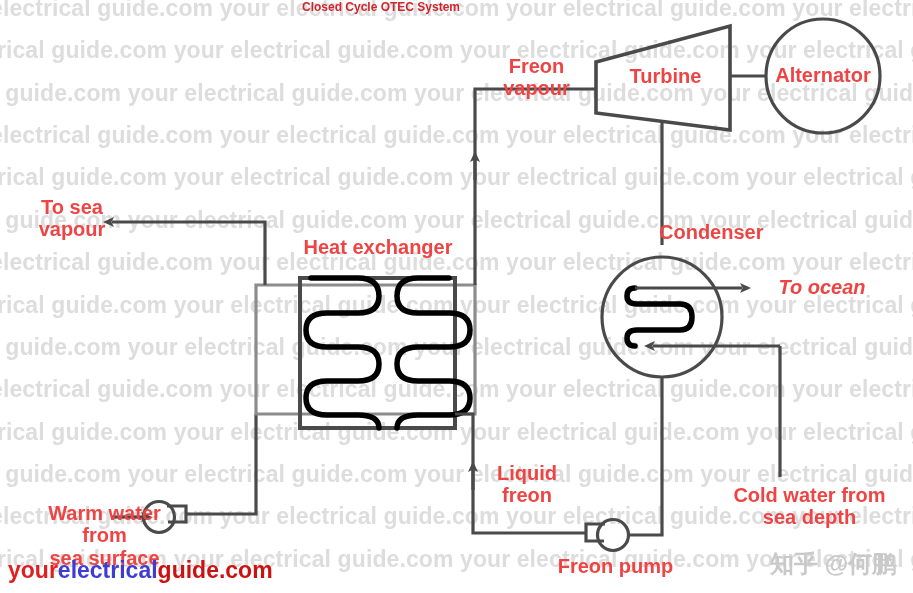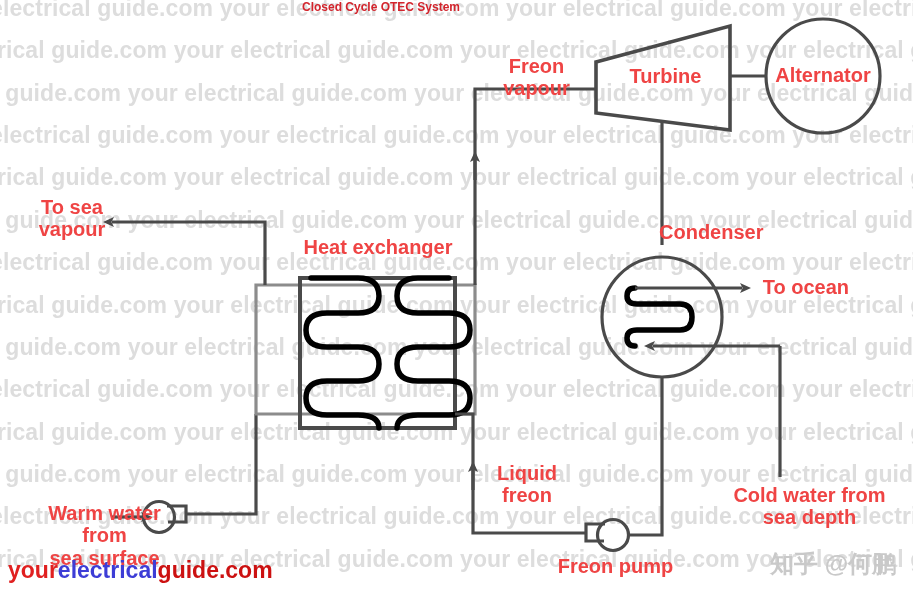--- a/index.html
+++ b/index.html
@@ -193,21 +193,21 @@
 
   <div class="lbl" style="left:489px;top:55px;width:95px;">Freon
 vapour</div>
 
   <div class="lbl" style="left:482px;top:462px;width:90px;">Liquid
 freon</div>
 
   <div class="lbl" style="left:24px;top:196px;width:96px;">To sea
 vapour</div>
 
-  <div class="lbl" style="left:719px;top:276px;width:130px;text-align:right;">To ocean</div>
+  <div class="lbl" style="left:757px;top:276px;width:130px;text-align:center;font-style:italic;">To ocean</div>
 
   <div class="lbl" style="left:12px;top:502px;width:185px;">Warm water
 from
 sea surface</div>
 
   <div class="lbl" style="left:712px;top:484px;width:195px;">Cold water from
 sea depth</div>
 
   <div class="lbl" style="left:293px;top:236px;width:170px;">Heat exchanger</div>
 

